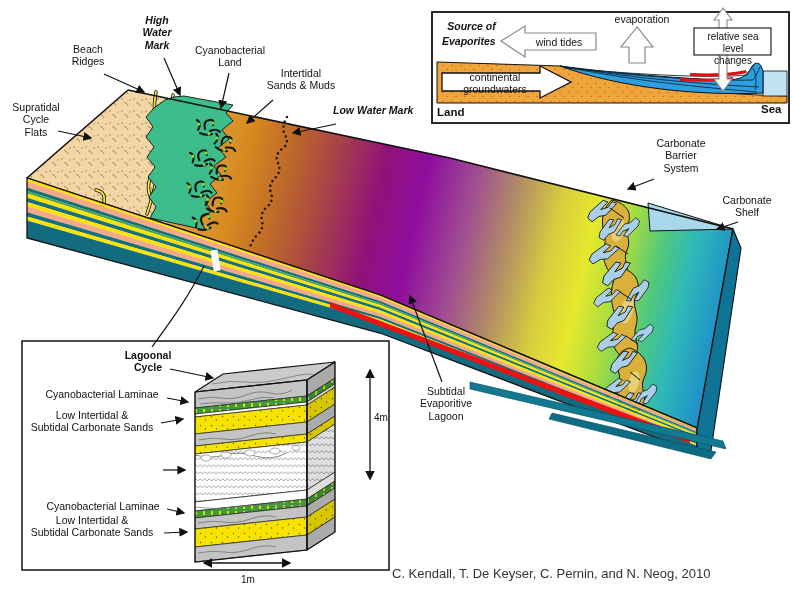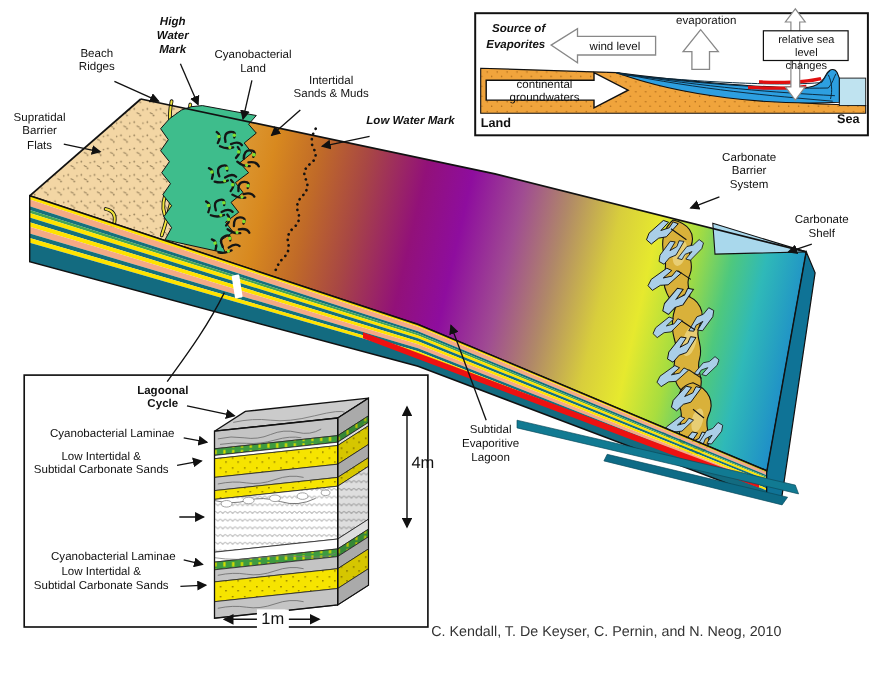--- a/index.html
+++ b/index.html
@@ -6,24 +6,24 @@
   .stage{position:relative;width:792px;height:613px;background:#fff;overflow:hidden;
          font-family:"Liberation Sans",sans-serif;}
   .art{position:absolute;left:0;top:0;}
   .lb{position:absolute;font:10.5px/1.18 "Liberation Sans",sans-serif;color:#111;
       white-space:pre-line;text-align:center;}
   .ctr{transform:translateX(-50%);}
   .b{font-weight:bold;}
   .i{font-style:italic;}
   .nw{white-space:nowrap;}
   .sm{font-size:10px;}
-  .scale{font-size:15px;}
+  .scale{font-size:10px;}
   .attr{font-size:13px;color:#333;white-space:nowrap;}
   .landsea{font-size:11.5px;font-weight:bold;}
-  .onebg{background:#fff;padding:0 4px;}
+  .onebg{background:#fff;padding:0 4px;margin-top:20px;}
 </style>
 </head>
 <body>
 
 <div class="stage">
 
 <svg class="art" width="792" height="613" viewBox="0 0 792 613">
   <defs>
     <linearGradient id="surf" gradientUnits="userSpaceOnUse" x1="150" y1="110" x2="738" y2="245">
       <stop offset="0.00" stop-color="#E9C37E"></stop>
@@ -308,36 +308,36 @@
 <div class="lb ctr b i" style="left:157px;top:14px">High
 Water
 Mark</div>
 <div class="lb ctr" style="left:88px;top:43px">Beach
 Ridges</div>
 <div class="lb ctr" style="left:230px;top:44px">Cyanobacterial
 Land</div>
 <div class="lb ctr" style="left:301px;top:67px">Intertidal
 Sands &amp; Muds</div>
 <div class="lb ctr" style="left:36px;top:101px">Supratidal
-Barrier
+Cycle
 Flats</div>
 <div class="lb b i nw" style="left:333px;top:104px">Low Water Mark</div>
 <div class="lb ctr" style="left:681px;top:137px">Carbonate
 Barrier
 System</div>
 <div class="lb ctr" style="left:747px;top:194px">Carbonate
 Shelf</div>
 <div class="lb ctr" style="left:446px;top:385px">Subtidal
 Evaporitive
 Lagoon</div>
 <div class="lb attr" style="left:392px;top:566px">C. Kendall, T. De Keyser, C. Pernin, and N. Neog, 2010</div>
 
 <div class="lb b i" style="left:442px;top:19px;text-align:right;line-height:1.45">Source of
 Evaporites</div>
-<div class="lb ctr nw" style="left:559px;top:36px">wind level</div>
+<div class="lb ctr nw" style="left:559px;top:36px">wind tides</div>
 <div class="lb ctr nw" style="left:642px;top:13px">evaporation</div>
 <div class="lb ctr sm" style="left:733px;top:31px">relative sea
 level changes</div>
 <div class="lb ctr" style="left:495px;top:71px">continental
 groundwaters</div>
 <div class="lb landsea" style="left:437px;top:106px">Land</div>
 <div class="lb landsea" style="left:761px;top:103px">Sea</div>
 
 <div class="lb ctr b" style="left:148px;top:349px">Lagoonal
 Cycle</div>

